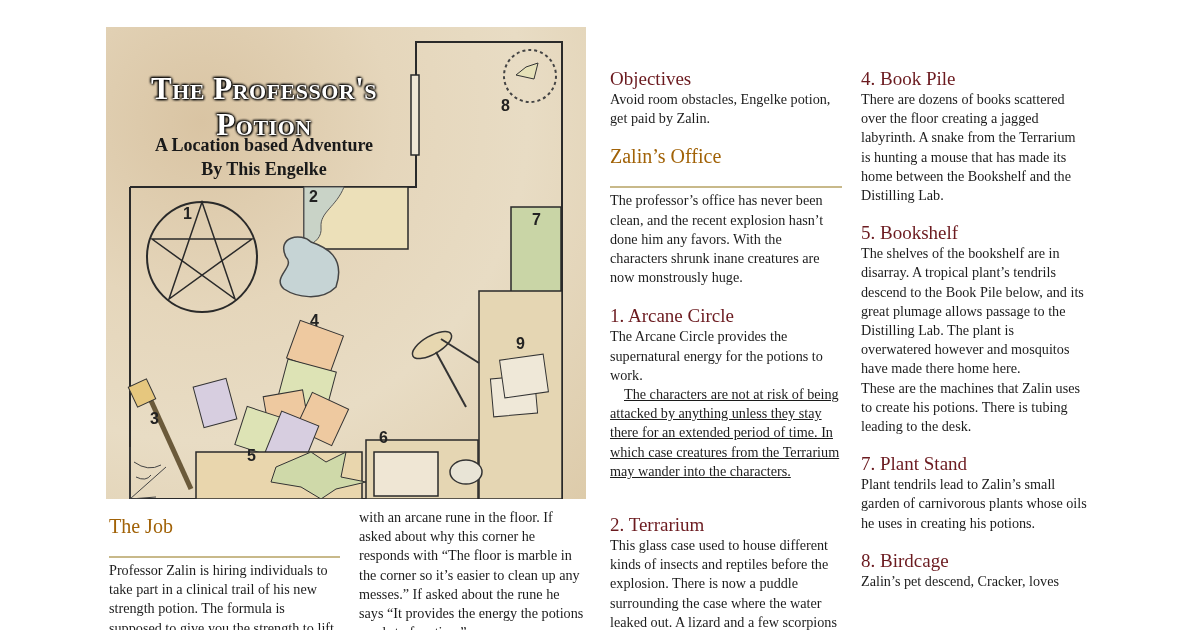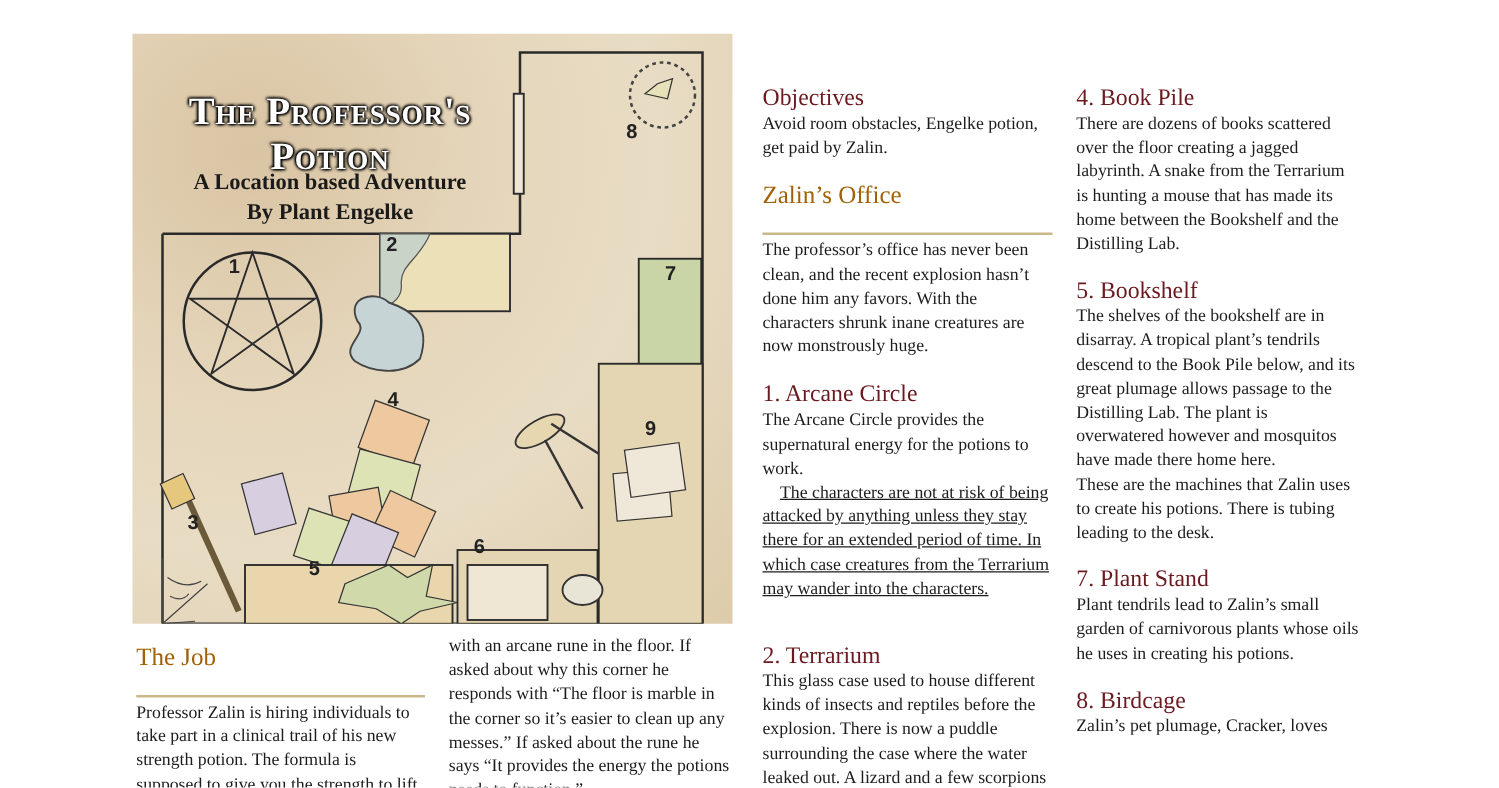--- a/index.html
+++ b/index.html
@@ -65,21 +65,21 @@
     <rect x="268" y="425" width="64" height="44" fill="#efe6d4" stroke="#2a2a2a" stroke-width="1.5"></rect>
     <ellipse cx="360" cy="445" rx="16" ry="12" fill="#e8e4d6" stroke="#333" stroke-width="1.5"></ellipse>
 
     <line x1="42" y1="367" x2="85" y2="462" stroke="#6b5a3a" stroke-width="5"></line>
     <rect x="26" y="355" width="20" height="22" fill="#e6c77e" stroke="#333" transform="rotate(-25 36 366)"></rect>
     <path d="M24,472 L24,420 M24,472 L60,440 M24,472 L50,470 M30,450 Q40,455 45,448 M28,435 Q42,445 55,438" stroke="#444" fill="none" stroke-width="1"></path>
   </svg>
   <div class="map-title">The Professor's Potion</div>
   <div class="map-sub">
     <div>A Location based Adventure</div>
-    <div>By Plant Engelke</div>
+    <div>By This Engelke</div>
   </div>
   <span class="num" style="left:77px;top:178px">1</span>
   <span class="num" style="left:203px;top:161px">2</span>
   <span class="num" style="left:44px;top:383px">3</span>
   <span class="num" style="left:204px;top:285px">4</span>
   <span class="num" style="left:141px;top:420px">5</span>
   <span class="num" style="left:273px;top:402px">6</span>
   <span class="num" style="left:426px;top:184px">7</span>
   <span class="num" style="left:395px;top:70px">8</span>
   <span class="num" style="left:410px;top:308px">9</span>
@@ -108,14 +108,14 @@
 
 <div class="col" style="left:861px; top:68px; width:226px;">
   <h3 class="h-sm">4. Book Pile</h3>
   <p>There are dozens of books scattered over the floor creating a jagged labyrinth. A snake from the Terrarium is hunting a mouse that has made its home between the Bookshelf and the Distilling Lab.</p>
   <h3 class="h-sm" style="margin-top:17px">5. Bookshelf</h3>
   <p>The shelves of the bookshelf are in disarray. A tropical plant’s tendrils descend to the Book Pile below, and its great plumage allows passage to the Distilling Lab. The plant is overwatered however and mosquitos have made there home here.</p>
   <p>These are the machines that Zalin uses to create his potions. There is tubing leading to the desk.</p>
   <h3 class="h-sm" style="margin-top:17px">7. Plant Stand</h3>
   <p>Plant tendrils lead to Zalin’s small garden of carnivorous plants whose oils he uses in creating his potions.</p>
   <h3 class="h-sm" style="margin-top:17px">8. Birdcage</h3>
-  <p>Zalin’s pet plumage, Cracker, loves</p>
+  <p>Zalin’s pet descend, Cracker, loves</p>
 </div>
 
 </body></html>

